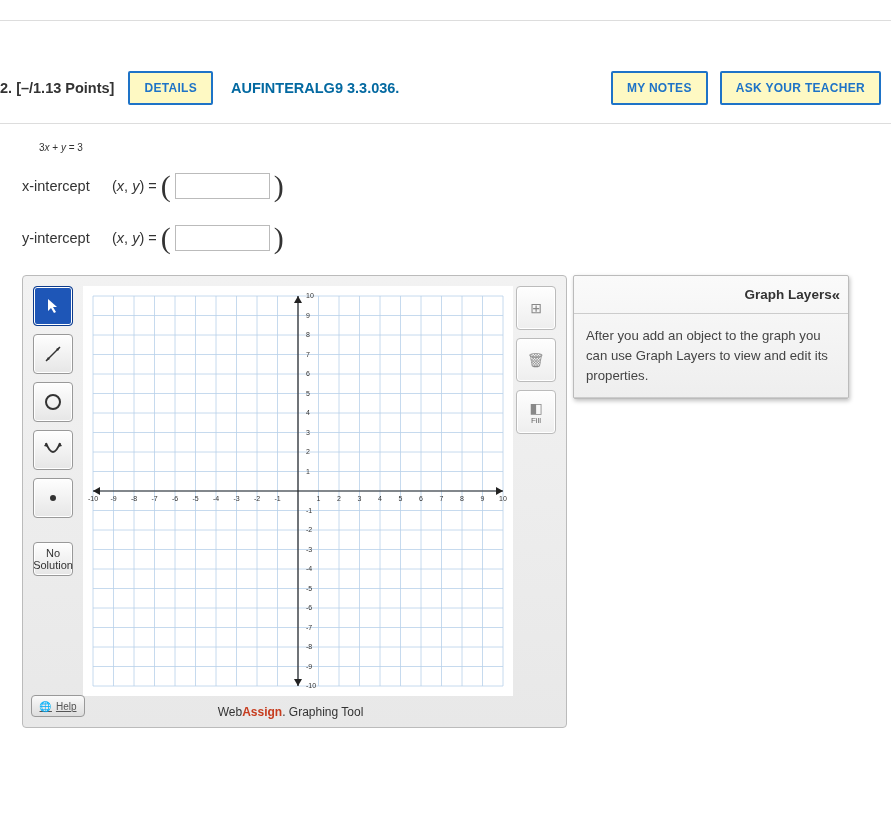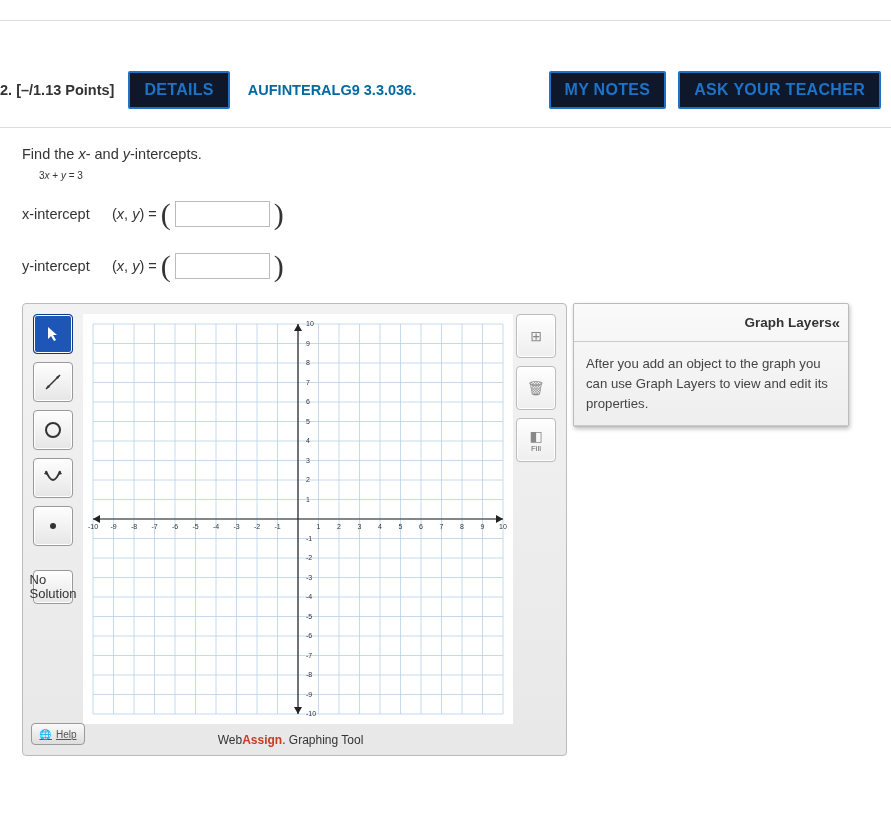--- a/index.html
+++ b/index.html
@@ -21,23 +21,23 @@
     display: flex;
     align-items: center;
     padding: 0 10px 18px 0;
     border-bottom: 1px solid #ddd;
     justify-content: space-between;
   }
   .qnum { font-weight: bold; font-size: 14.5px; margin-left: 0; }
   .btn-outline {
     border: 2px solid #1e73c7;
     color: #1e73c7;
-    background: #0f172a;
+    background: #fef9c3;
     font-weight: bold;
-    font-size: 16px;
+    font-size: 12px;
     padding: 8px 14px;
     border-radius: 2px;
     cursor: pointer;
     letter-spacing: 0.3px;
   }
   .details-btn { margin-left: 14px; }
   .assign-code { font-weight: bold; font-size: 14.5px; margin-left: 18px; color:#0369a1;}
   .spacer { flex: 1; }
   .mynotes-btn { margin-right: 12px; }
   .qbody { padding: 18px 0 0 22px; }
@@ -88,21 +88,21 @@
     cursor:pointer;
     font-size:18px;
     color:#333;
     box-shadow: inset 0 0 0 1px #fff;
   }
   .toolbtn.active {
     background: #1e56b7;
     color:#fff;
     border-color:#0d3b8c;
   }
-  .toolbtn.nosol { height:34px; font-size:13px; line-height:1.1; text-align:left;}
+  .toolbtn.nosol { height:34px; font-size:11px; line-height:1.1; text-align:center;}
   .graphcanvas-wrap { flex:1; position:relative; }
   .graphcanvas {
     width: 430px;
     height: 410px;
     background:#fff;
     margin: 4px 0 0 6px;
   }
   .rightcol {
     width: 46px;
     display:flex;
@@ -172,23 +172,20 @@
   </span>
   <button class="btn-outline details-btn">DETAILS</button>
   <span class="assign-code">AUFINTERALG9 3.3.036.</span>
   <span class="spacer"></span>
   <button class="btn-outline mynotes-btn">MY NOTES</button>
   <button class="btn-outline">ASK YOUR TEACHER</button>
 </div>
 
 <div class="qbody">
 
-  <div class="prompt">
-    <span>Find the </span><span class="var">x</span><span>- and </span><span class="var">y</span><span>-intercepts.</span>
-  </div>
 
   <div class="eqn">
     3<span class="var">x</span> + <span class="var">y</span> = 3
   </div>
 
   <div class="intercept-row">
     <span class="intercept-label">x-intercept</span>
     <span>(<span class="var">x</span>,&nbsp;<span class="var">y</span>) =&nbsp;</span>
     <span class="paren">(</span>
     <input class="answer-input" type="text" style="">

